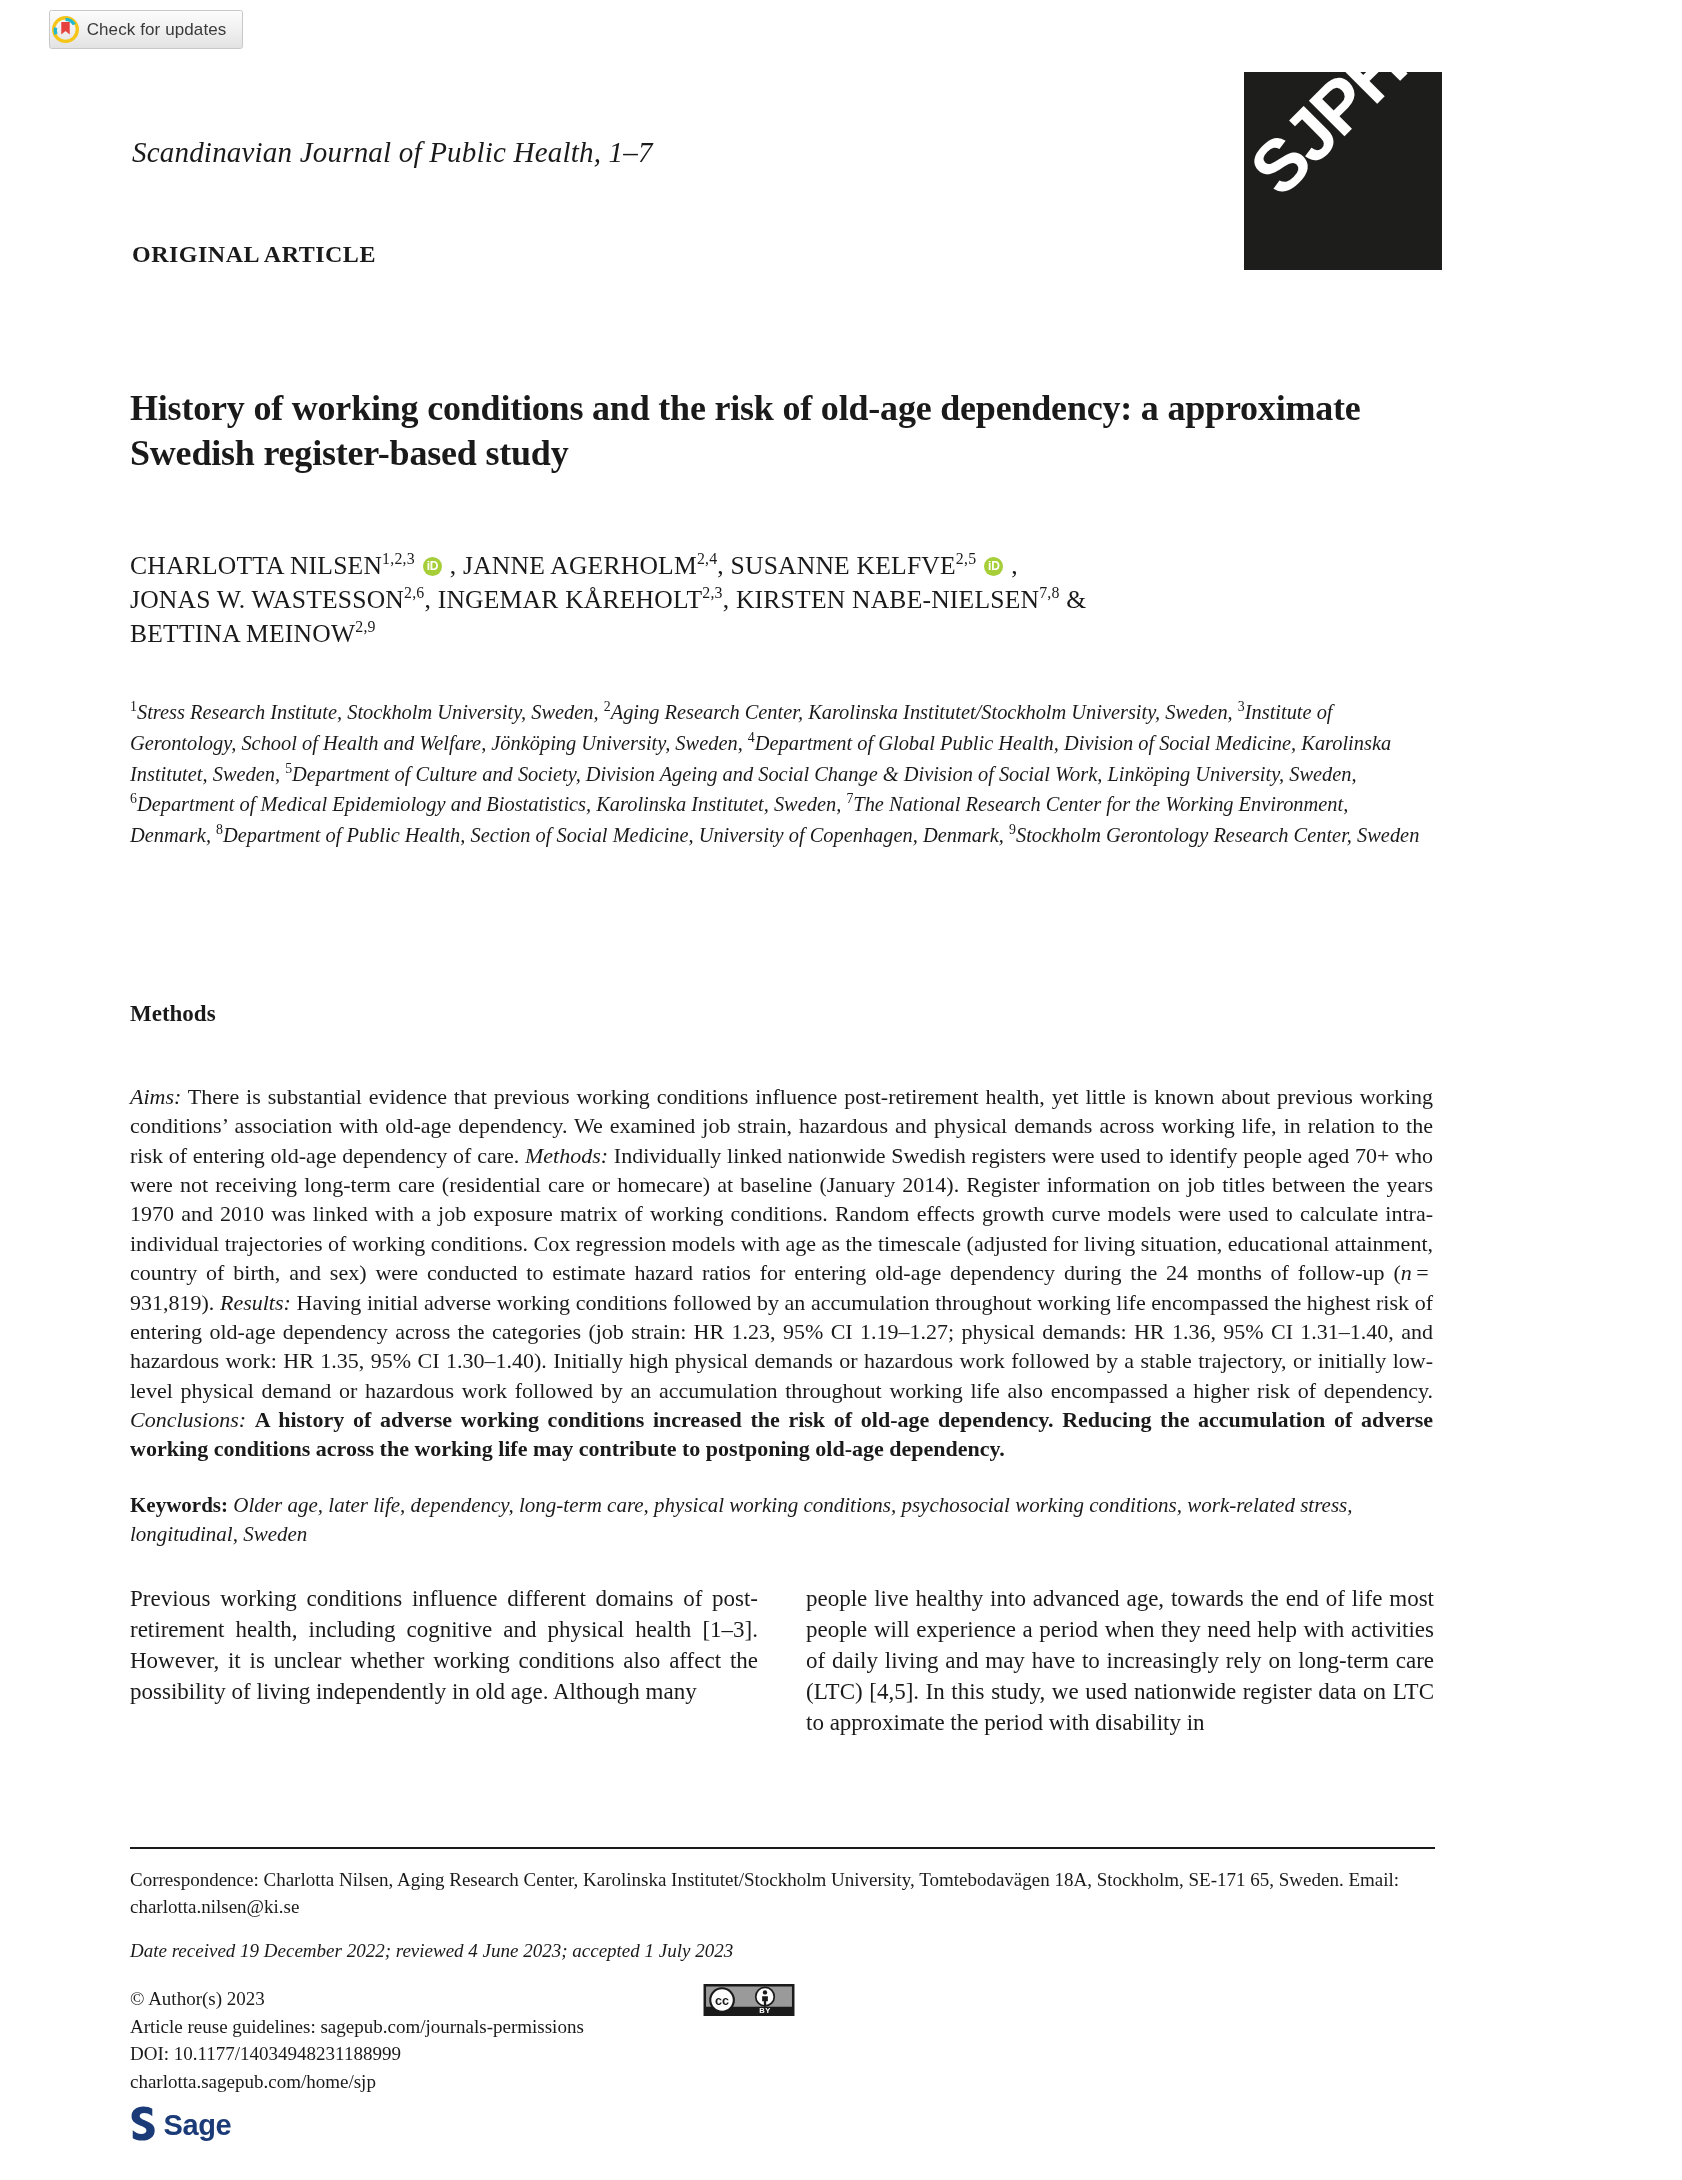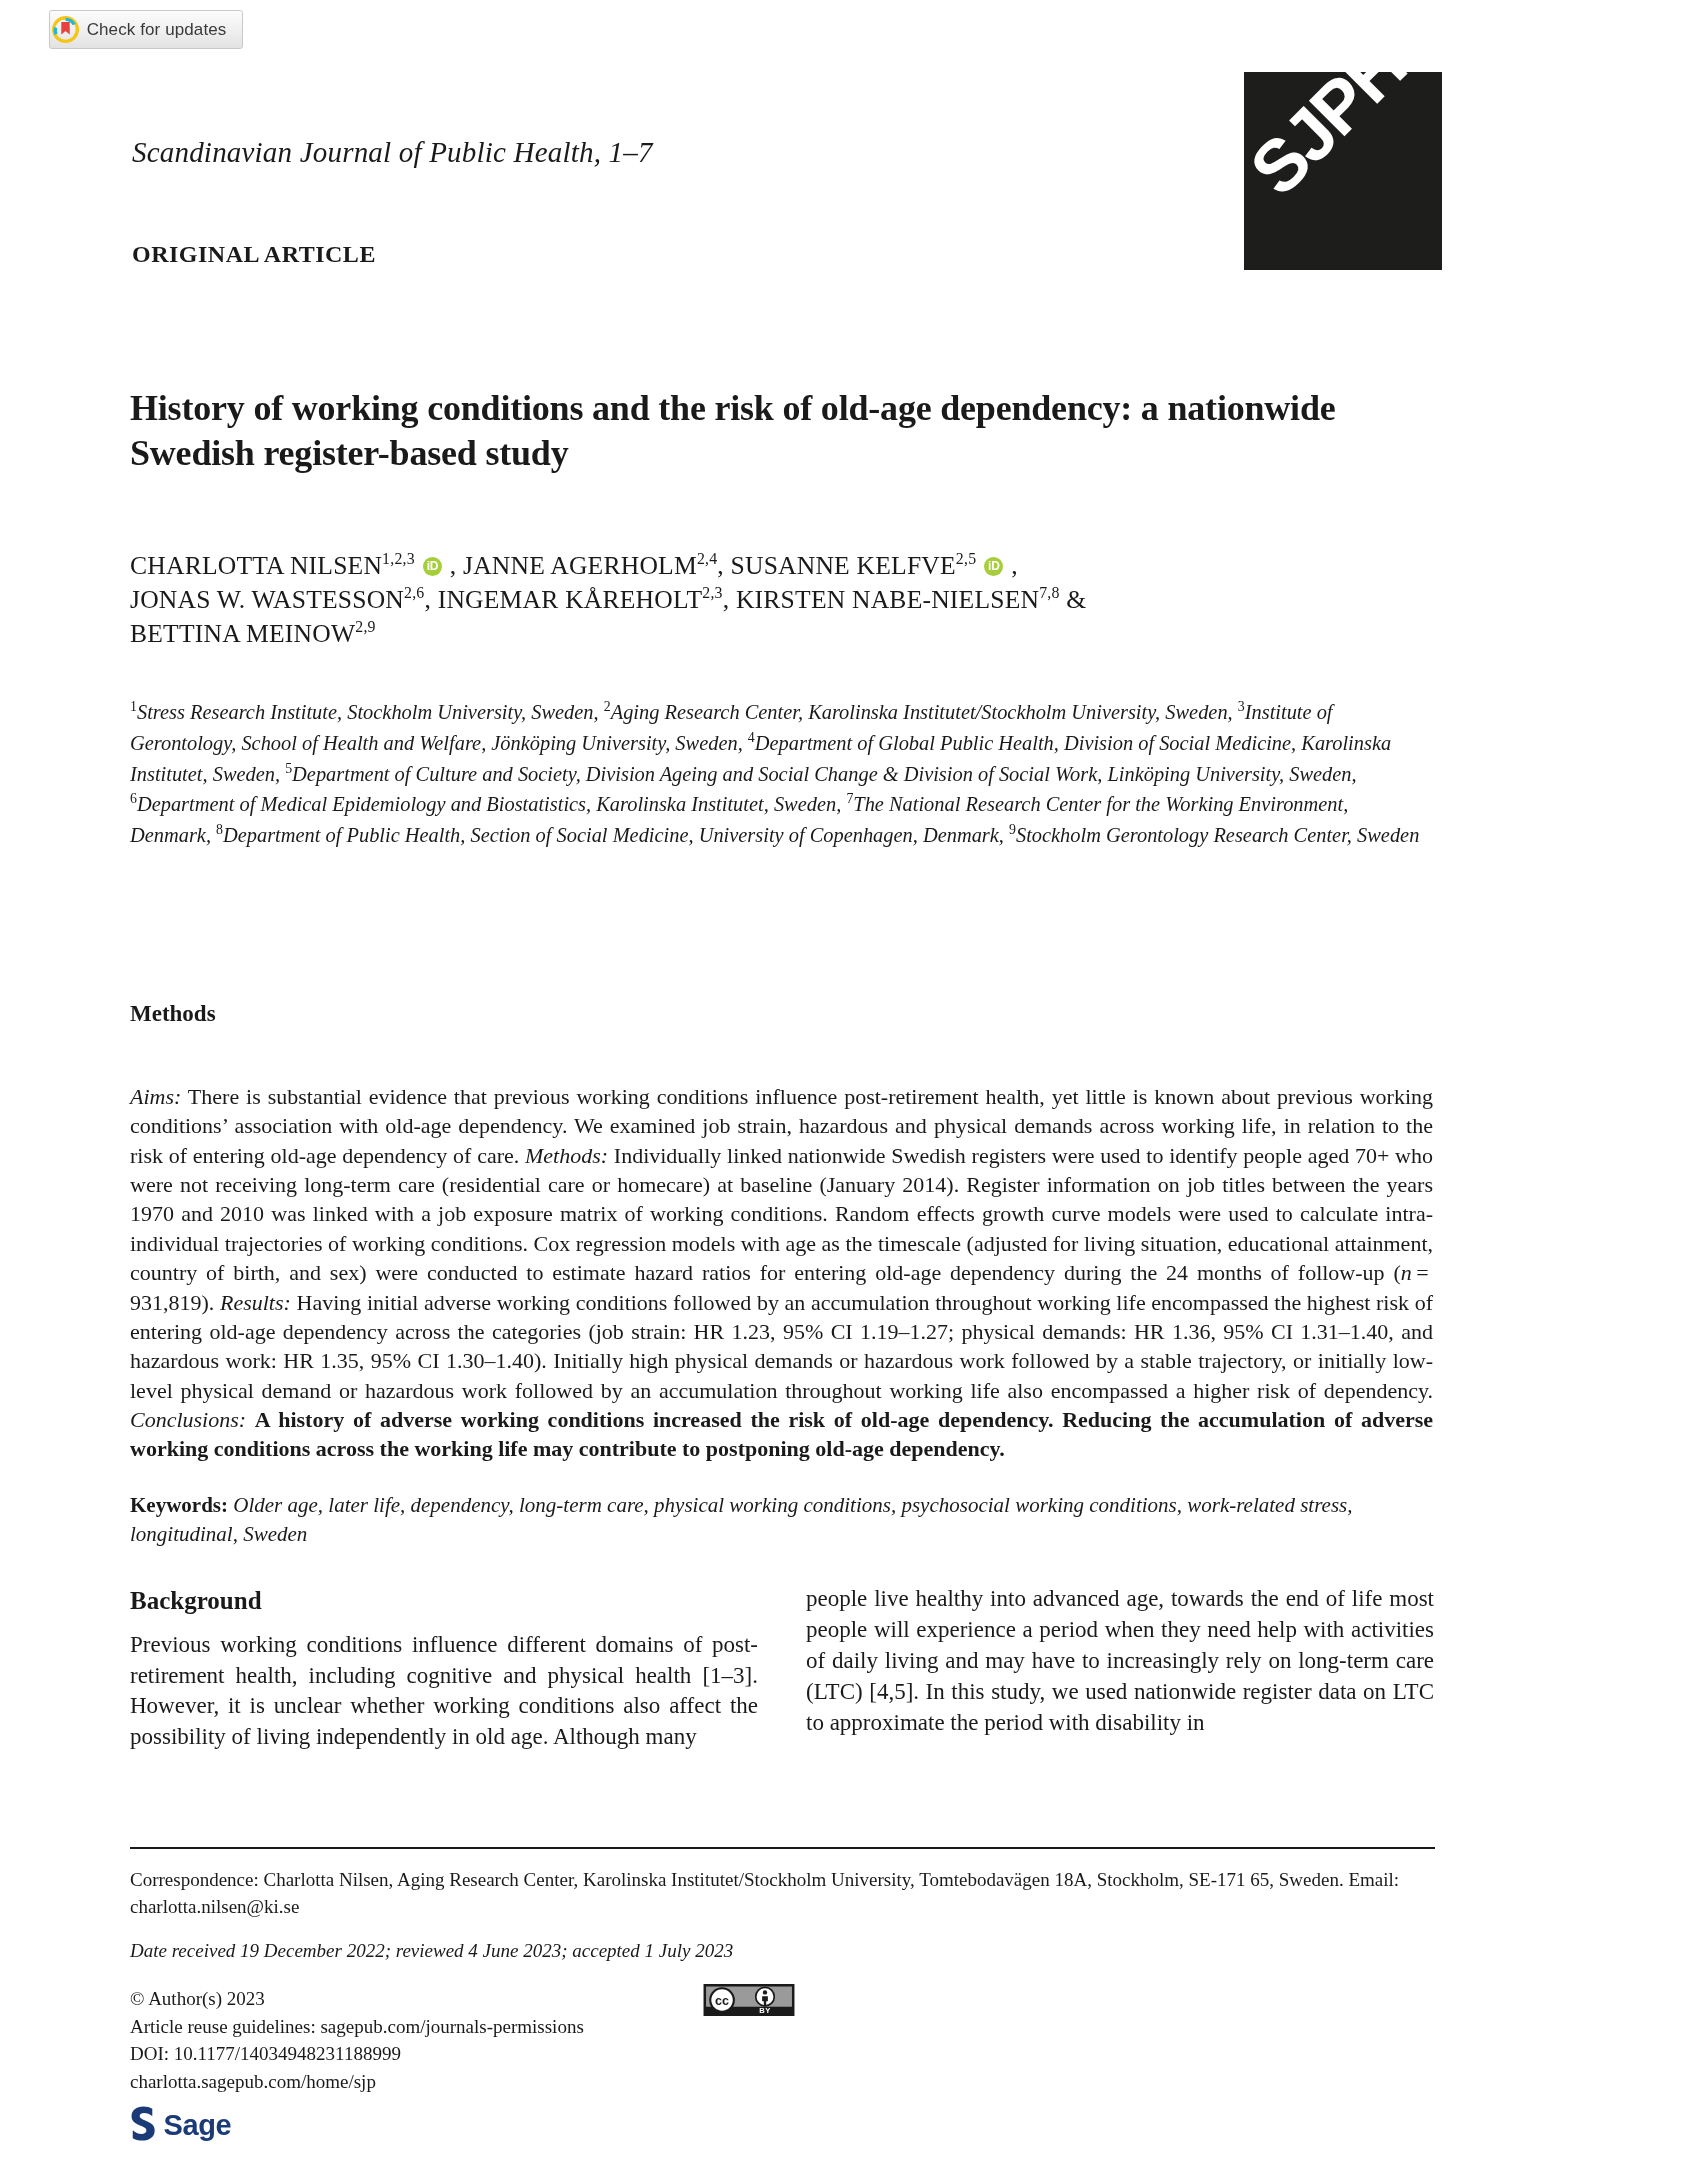--- a/index.html
+++ b/index.html
@@ -265,36 +265,35 @@
     <svg viewBox="0 0 233 233" width="198" height="198" xmlns="http://www.w3.org/2000/svg">
       <rect x="0" y="0" width="233" height="233" fill="#1d1d1b"></rect>
       <text x="44" y="150" fill="#ffffff" font-family="Liberation Sans, sans-serif" font-size="86" font-weight="bold" letter-spacing="-3" transform="rotate(-45 44 150)">SJPH</text>
     </svg>
   </div>
 
   <div class="journal-line">Scandinavian Journal of Public Health, 1–7</div>
 
   <div class="article-type">ORIGINAL ARTICLE</div>
 
-  <h1 class="title">History of working conditions and the risk of old-age dependency: a nationwide Swedish register-based study</h1>
+  <h1 class="title">History of working conditions and the risk of old-age dependency: a approximate Swedish register-based study</h1>
 
   <div class="authors">CHARLOTTA NILSEN<sup>1,2,3</sup><span class="orcid">iD</span>, JANNE AGERHOLM<sup>2,4</sup>, SUSANNE KELFVE<sup>2,5</sup><span class="orcid">iD</span>,<br>JONAS W. WASTESSON<sup>2,6</sup>, INGEMAR KÅREHOLT<sup>2,3</sup>, KIRSTEN NABE-NIELSEN<sup>7,8</sup> &amp;<br>BETTINA MEINOW<sup>2,9</sup></div>
 
   <div class="affiliations"><sup>1</sup>Stress Research Institute, Stockholm University, Sweden, <sup>2</sup>Aging Research Center, Karolinska Institutet/Stockholm University, Sweden, <sup>3</sup>Institute of Gerontology, School of Health and Welfare, Jönköping University, Sweden, <sup>4</sup>Department of Global Public Health, Division of Social Medicine, Karolinska Institutet, Sweden, <sup>5</sup>Department of Culture and Society, Division Ageing and Social Change &amp; Division of Social Work, Linköping University, Sweden, <sup>6</sup>Department of Medical Epidemiology and Biostatistics, Karolinska Institutet, Sweden, <sup>7</sup>The National Research Center for the Working Environment, Denmark, <sup>8</sup>Department of Public Health, Section of Social Medicine, University of Copenhagen, Denmark, <sup>9</sup>Stockholm Gerontology Research Center, Sweden</div>
 
   <div class="abstract-head">Methods</div>
   <div class="abstract-body"><i>Aims:</i> There is substantial evidence that previous working conditions influence post-retirement health, yet little is known about previous working conditions’ association with old-age dependency. We examined job strain, hazardous and physical demands across working life, in relation to the risk of entering old-age dependency of care. <i>Methods:</i> Individually linked nationwide Swedish registers were used to identify people aged 70+ who were not receiving long-term care (residential care or homecare) at baseline (January 2014). Register information on job titles between the years 1970 and 2010 was linked with a job exposure matrix of working conditions. Random effects growth curve models were used to calculate intra-individual trajectories of working conditions. Cox regression models with age as the timescale (adjusted for living situation, educational attainment, country of birth, and sex) were conducted to estimate hazard ratios for entering old-age dependency during the 24 months of follow-up (<i>n</i> = 931,819). <i>Results:</i> Having initial adverse working conditions followed by an accumulation throughout working life encompassed the highest risk of entering old-age dependency across the categories (job strain: HR 1.23, 95% CI 1.19–1.27; physical demands: HR 1.36, 95% CI 1.31–1.40, and hazardous work: HR 1.35, 95% CI 1.30–1.40). Initially high physical demands or hazardous work followed by a stable trajectory, or initially low-level physical demand or hazardous work followed by an accumulation throughout working life also encompassed a higher risk of dependency. <i>Conclusions:</i> <b>A history of adverse working conditions increased the risk of old-age dependency. Reducing the accumulation of adverse working conditions across the working life may contribute to postponing old-age dependency.</b></div>
 
   <div class="keywords">
     <b>Keywords:</b>
     <span>Older age, later life, dependency, long-term care, physical working conditions, psychosocial working conditions, work-related stress, longitudinal, Sweden</span>
   </div>
 
   <div class="col col-left">
-    <div class="section-head">Background</div>
     <p>Previous working conditions influence different domains of post-retirement health, including cognitive and physical health [1–3]. However, it is unclear whether working conditions also affect the possibility of living independently in old age. Although many</p>
   </div>
   <div class="col col-right">
     <p>people live healthy into advanced age, towards the end of life most people will experience a period when they need help with activities of daily living and may have to increasingly rely on long-term care (LTC) [4,5]. In this study, we used nationwide register data on LTC to approximate the period with disability in</p>
   </div>
 
   <div class="footer-rule"></div>
 
   <div class="correspondence">Correspondence: Charlotta Nilsen, Aging Research Center, Karolinska Institutet/Stockholm University, Tomtebodavägen 18A, Stockholm, SE-171 65, Sweden.  Email: charlotta.nilsen@ki.se</div>
 

